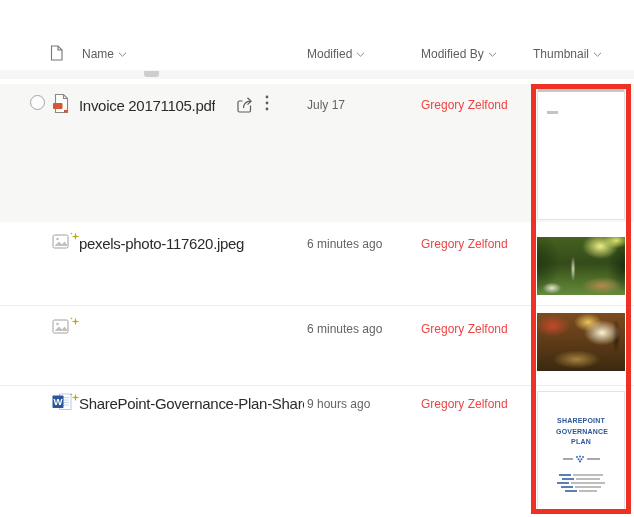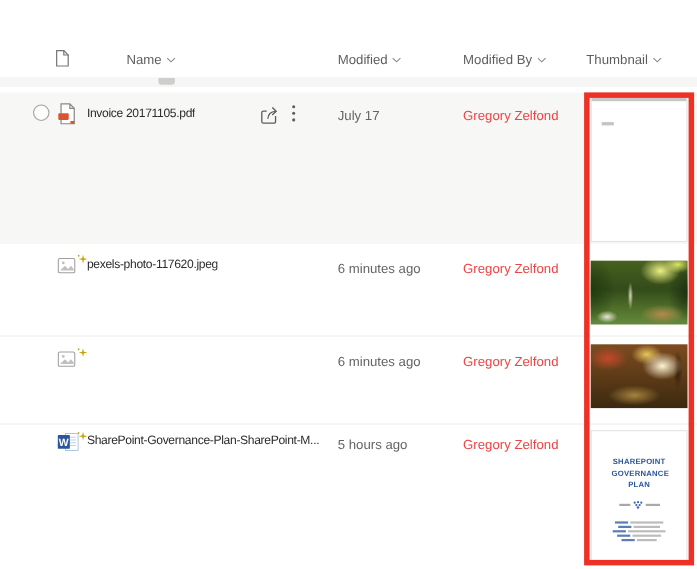--- a/index.html
+++ b/index.html
@@ -17,33 +17,33 @@
   }
   .page-title{
     position:absolute;left:10px;top:2px;font-size:22px;font-weight:400;color:#3b3a39;letter-spacing:-0.2px;
   }
   
   .header-row{position:absolute;left:0;top:40px;width:634px;height:28px;}
   .col-head{position:absolute;top:7px;display:flex;align-items:center;gap:4px;background:none;border:none;
     font-family:inherit;font-size:12px;color:#605e5c;cursor:pointer;padding:0;}
   .col-head .chev{margin-top:1px;}
   .head-doc{position:absolute;left:50px;top:5px;background:none;border:none;cursor:pointer;padding:0;}
-  .h-name{left:82px;margin-left:33px;} .h-mod{left:307px;} .h-modby{left:421px;} .h-thumb{left:533px;}
+  .h-name{left:82px;} .h-mod{left:307px;} .h-modby{left:421px;} .h-thumb{left:533px;}
   
   .partial-row{position:absolute;left:0;top:70px;width:634px;height:9px;background:#f6f6f6;}
   .partial-icon{position:absolute;left:144px;top:1px;width:15px;height:6px;background:#cfcecd;border-radius:0 0 3px 3px;}
   
   .row{position:absolute;left:0;width:634px;}
   .row1{top:84px;height:138px;background:var(--row-hover-bg);}
   .row2{top:222px;height:83px;background:#fff;}
   .row3{top:305px;height:80px;background:#fff;border-top:1px solid #ededed;}
   .row4{top:385px;height:132px;background:#fff;border-top:1px solid #ededed;}
   .sel-circle{position:absolute;left:30px;top:11px;width:15px;height:15px;border:1px solid #a6a4a2;border-radius:50%;background:#fdfdfd;cursor:pointer;}
   .file-icon{position:absolute;left:52px;}
-  .file-name{position:absolute;left:79px;font-size:11px;color:#2b2b2b;letter-spacing:-0.3px;white-space:nowrap;
+  .file-name{position:absolute;left:79px;font-size:15px;color:#2b2b2b;letter-spacing:-0.3px;white-space:nowrap;
     max-width:225px;overflow:hidden;cursor:pointer;}
   .sparkle{position:absolute;left:70px;}
   .hover-btn{position:absolute;background:none;border:none;cursor:pointer;padding:2px;}
   .share-btn{left:233px;top:10px;}
   .more-btn{left:263px;top:9px;}
   .meta{position:absolute;font-size:12px;color:#666463;white-space:nowrap;}
   .m-mod{left:307px;} .m-by{left:421px;color:#ef4444;}
   
   .thumb{position:absolute;left:537px;width:88px;cursor:pointer;}
   .pdf-thumb{top:4px;height:132px;background:#fff;border:1px solid #e3e3e3;}
@@ -204,21 +204,21 @@
         <text x="6" y="12" font-family="Liberation Sans, sans-serif" font-size="9.5" font-weight="bold" fill="#fff" text-anchor="middle">W</text>
       </svg>
     </span>
     <span class="sparkle" style="top:3px;">
       <svg width="10" height="10" viewBox="0 0 10 10" fill="#c3a50a">
         <path d="M5.5 0.5 L6.3 3.7 L9.5 4.5 L6.3 5.3 L5.5 8.5 L4.7 5.3 L1.5 4.5 L4.7 3.7 Z"></path>
         <circle cx="1.5" cy="1.5" r="0.8"></circle>
       </svg>
     </span>
     <span class="file-name" style="top:9px;">SharePoint-Governance-Plan-SharePoint-M...</span>
-    <span class="meta m-mod" style="top:11px;">5 hours ago</span>
+    <span class="meta m-mod" style="top:11px;">9 hours ago</span>
     <span class="meta m-by" style="top:11px;">Gregory Zelfond</span>
     <div class="thumb doc-thumb">
       <div class="gov-title">SHAREPOINT GOVERNANCE PLAN</div>
       <div class="gov-logo">
         <span class="bar" style="width:10px;"></span>
         <svg width="10" height="8" viewBox="0 0 10 8" fill="#3b68ad">
           <circle cx="2" cy="2" r="1"></circle>
             <circle cx="5" cy="1.5" r="1"></circle>
             <circle cx="8" cy="2" r="1"></circle>
           <circle cx="3.5" cy="4.2" r="1"></circle>

